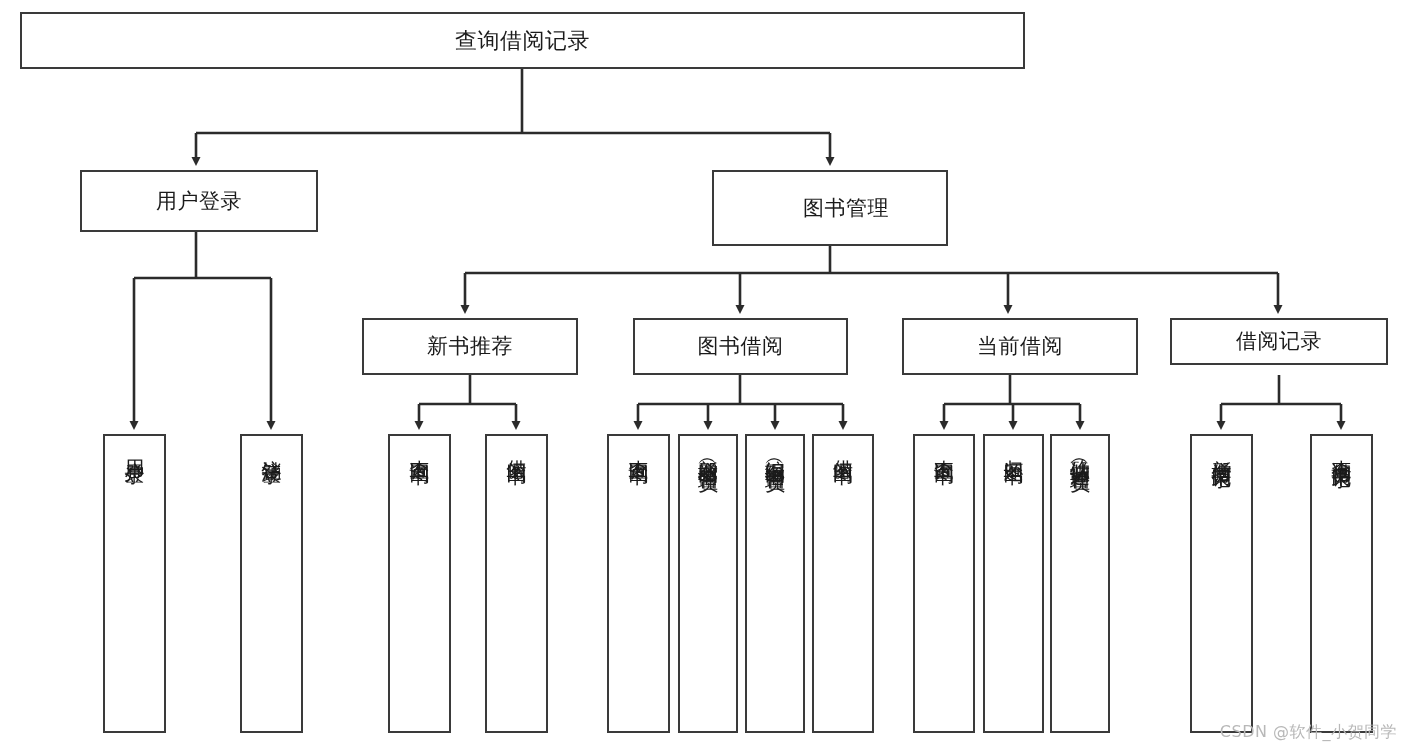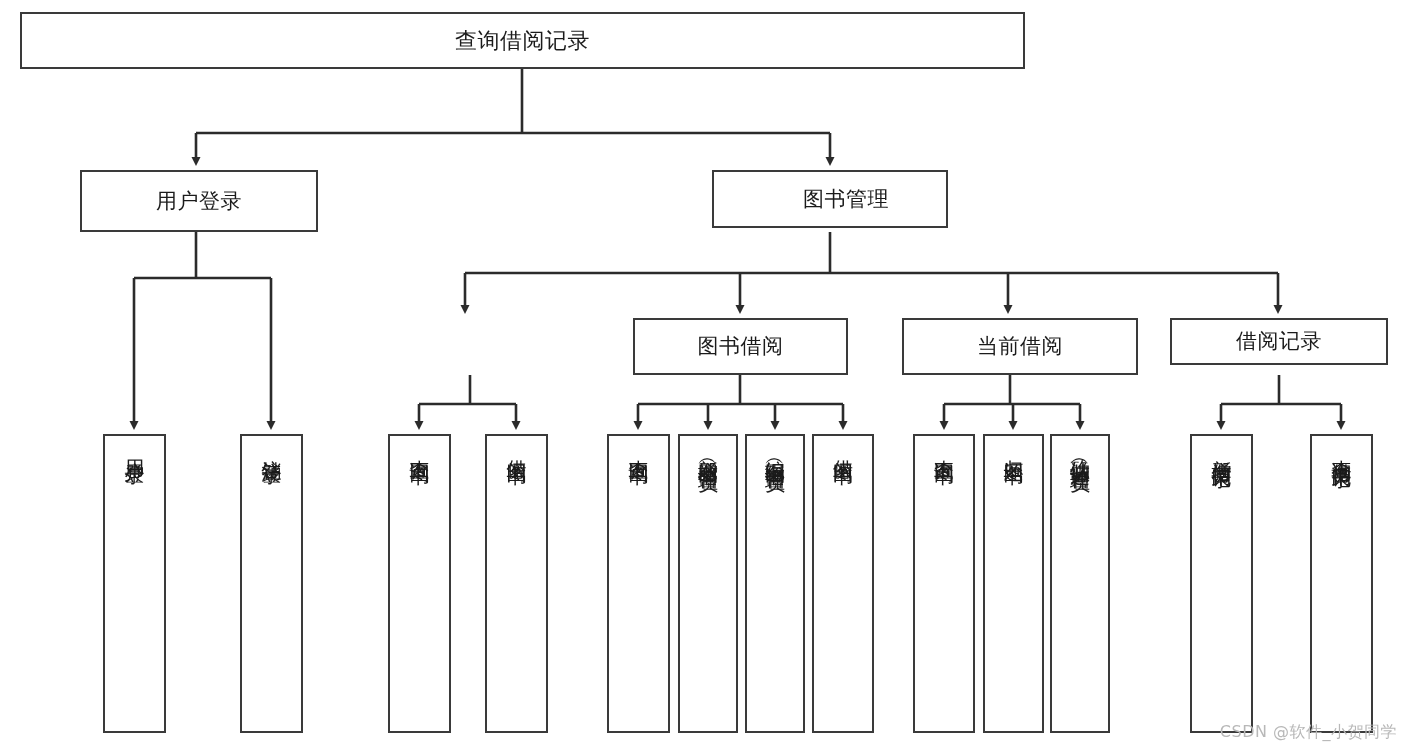--- a/index.html
+++ b/index.html
@@ -130,24 +130,27 @@
     </g>
   </svg>
 
   <div class="node horiz root" style="left:20px; top:12px; width:1005px; height:57px;">
     <span class="label">查询借阅记录</span>
   </div>
 
   <div class="node horiz" style="left:80px; top:170px; width:238px; height:62px;">
     <span class="label">用户登录</span>
   </div>
-  <div class="node horiz" style="left:712px; top:170px; width:236px; height:58px;padding-left:32px;">
+  <div class="node horiz" style="left:712px; top:170px; width:236px; height:76px;padding-left:32px;">
     <span class="label">图书管理</span>
   </div>
 
+  <div class="node horiz" style="left:362px; top:318px; width:216px; height:57px;">
+    <span class="label">新书推荐</span>
+  </div>
   <div class="node horiz" style="left:633px; top:318px; width:215px; height:57px;">
     <span class="label">图书借阅</span>
   </div>
   <div class="node horiz" style="left:902px; top:318px; width:236px; height:57px;">
     <span class="label">当前借阅</span>
   </div>
   <div class="node horiz" style="left:1170px; top:318px; width:218px; height:47px;">
     <span class="label">借阅记录</span>
   </div>
 

